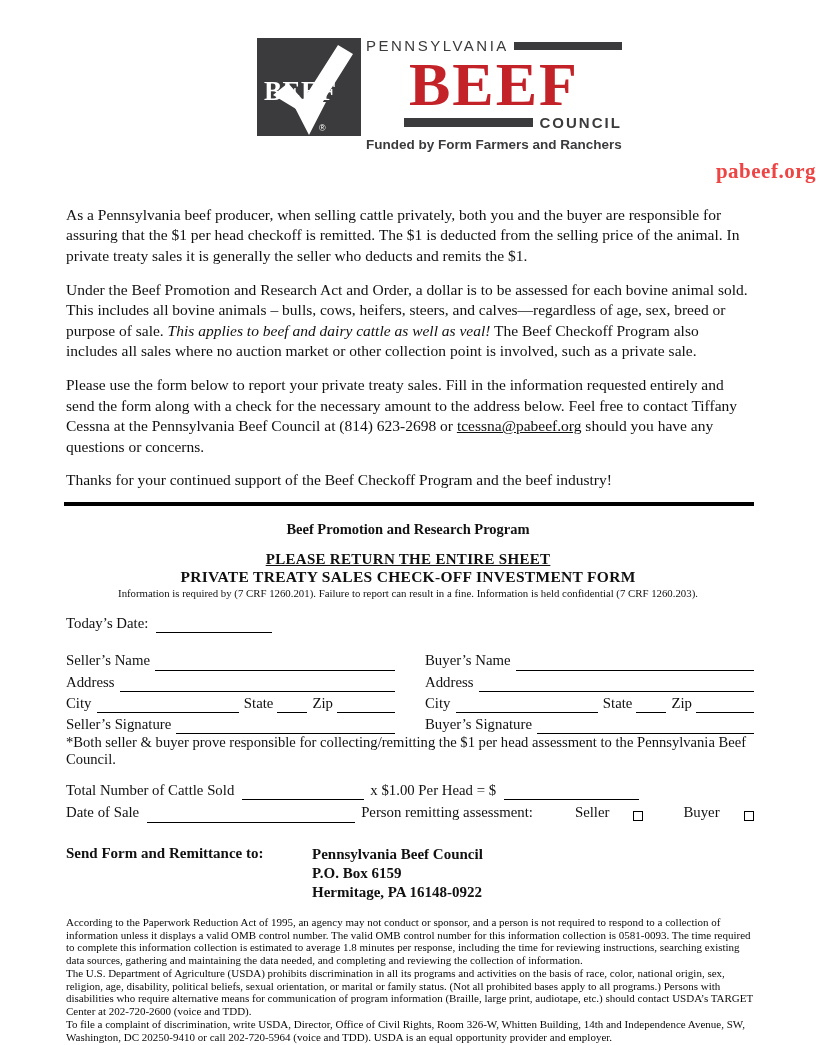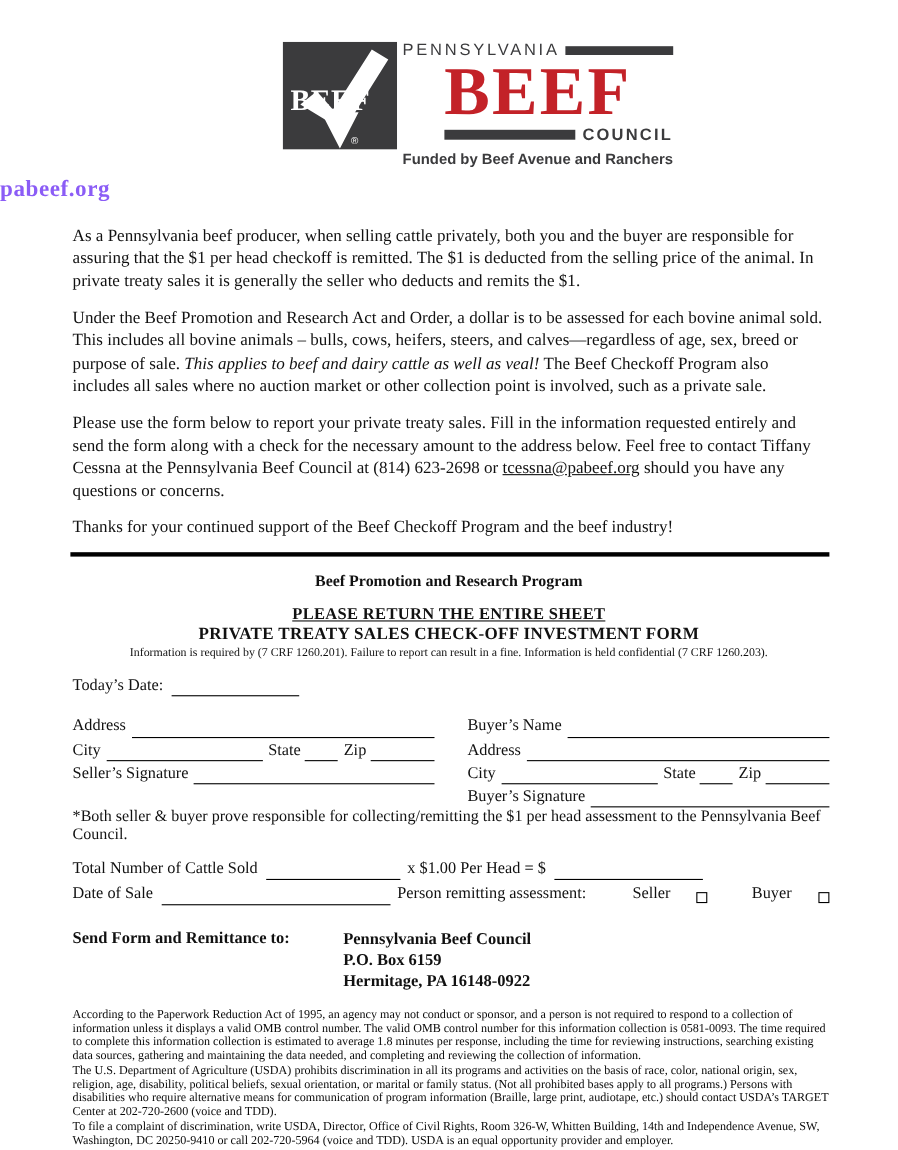--- a/index.html
+++ b/index.html
@@ -12,21 +12,21 @@
   .checkoff-box { width:104px; height:98px; flex:0 0 104px; }
   .logo-right { flex:1; display:flex; flex-direction:column; }
   .penn-row { display:flex; align-items:center; height:15px; }
   .penn-text { font-family:"Liberation Sans",sans-serif; font-weight:normal; font-size:15px; letter-spacing:2.5px; color:#3b3b3d; line-height:1; }
   .penn-bar { flex:1; height:8px; background:#3b3b3d; margin-left:5px; }
   .beef-big { font-family:"Liberation Serif",serif; font-weight:bold; font-size:62px; line-height:0.98; letter-spacing:2px; color:#c32228; margin-top:1px; text-align:center; }
   .council-row { display:flex; align-items:center; height:14px; margin-top:1px;padding-left:38px; }
   .council-bar { flex:1; height:9px; background:#3b3b3d; margin-right:6px; }
   .council-text { font-family:"Liberation Sans",sans-serif; font-weight:bold; font-size:15px; letter-spacing:2px; color:#3b3b3d; line-height:1; }
   .tagline { font-family:"Liberation Sans",sans-serif; font-weight:bold; font-size:13.5px; color:#3b3b3d; margin-top:7px; white-space:nowrap; }
-  .website { text-align:left; font-weight:bold; font-size:21px; margin-top:7px; letter-spacing:0.5px; color:#8b5cf6; }
+  .website { text-align:right; font-weight:bold; font-size:21px; margin-top:7px; letter-spacing:0.5px; color:#ef4444; }
 
   
   .content { padding:0 62px 0 66px; }
   .content p { font-size:15.5px; line-height:1.33; margin-top:13px; }
   .content p:first-child { margin-top:21px; }
   .em-italic { font-style:italic; }
   .email-link { text-decoration:underline; color:#111; }
 
   .thick-rule { height:4px; background:#000; margin:11px 62px 0 64px; }
 
@@ -93,21 +93,21 @@
     <div class="logo-right">
       <div class="penn-row">
         <span class="penn-text">PENNSYLVANIA</span>
         <span class="penn-bar"></span>
       </div>
       <div class="beef-big">BEEF</div>
       <div class="council-row">
         <span class="council-bar"></span>
         <span class="council-text">COUNCIL</span>
       </div>
-      <div class="tagline">Funded by Beef Avenue and Ranchers</div>
+      <div class="tagline">Funded by Form Farmers and Ranchers</div>
     </div>
   </div>
   <div class="website">pabeef.org</div>
 
   <div class="content">
     <p>As a Pennsylvania beef producer, when selling cattle privately, both you and the buyer are responsible for assuring that the $1 per head checkoff is remitted. The $1 is deducted from the selling price of the animal. In private treaty sales it is generally the seller who deducts and remits the $1.</p>
     <p><span>Under the Beef Promotion and Research Act and Order, a dollar is to be assessed for each bovine animal sold. This includes all bovine animals – bulls, cows, heifers, steers, and calves—regardless of age, sex, breed or purpose of sale. </span><span class="em-italic">This applies to beef and dairy cattle as well as veal!</span><span> The Beef Checkoff Program also includes all sales where no auction market or other collection point is involved, such as a private sale.</span></p>
     <p><span>Please use the form below to report your private treaty sales. Fill in the information requested entirely and send the form along with a check for the necessary amount to the address below. Feel free to contact Tiffany Cessna at the Pennsylvania Beef Council at (814) 623-2698 or </span><a class="email-link" href="#">tcessna@pabeef.org</a><span> should you have any questions or concerns.</span></p>
     <p>Thanks for your continued support of the Beef Checkoff Program and the beef industry!</p>
   </div>
@@ -121,20 +121,24 @@
 
   <div class="formbody">
 
     <div class="frow todays-row">
       <span class="lbl">Today’s Date:</span>
       <span class="bline"></span>
     </div>
 
     <div class="two-col">
       <div class="col">
+        <div class="frow">
+          <span class="lbl">Seller’s Name</span>
+          <span class="bline grow gap4"></span>
+        </div>
         <div class="frow">
           <span class="lbl">Address</span>
           <span class="bline grow gap4"></span>
         </div>
         <div class="frow">
           <span class="lbl">City</span>
           <span class="bline grow gap4"></span>
           <span class="lbl gap4">State</span>
           <span class="bline state-line"></span>
           <span class="lbl gap4">Zip</span>

